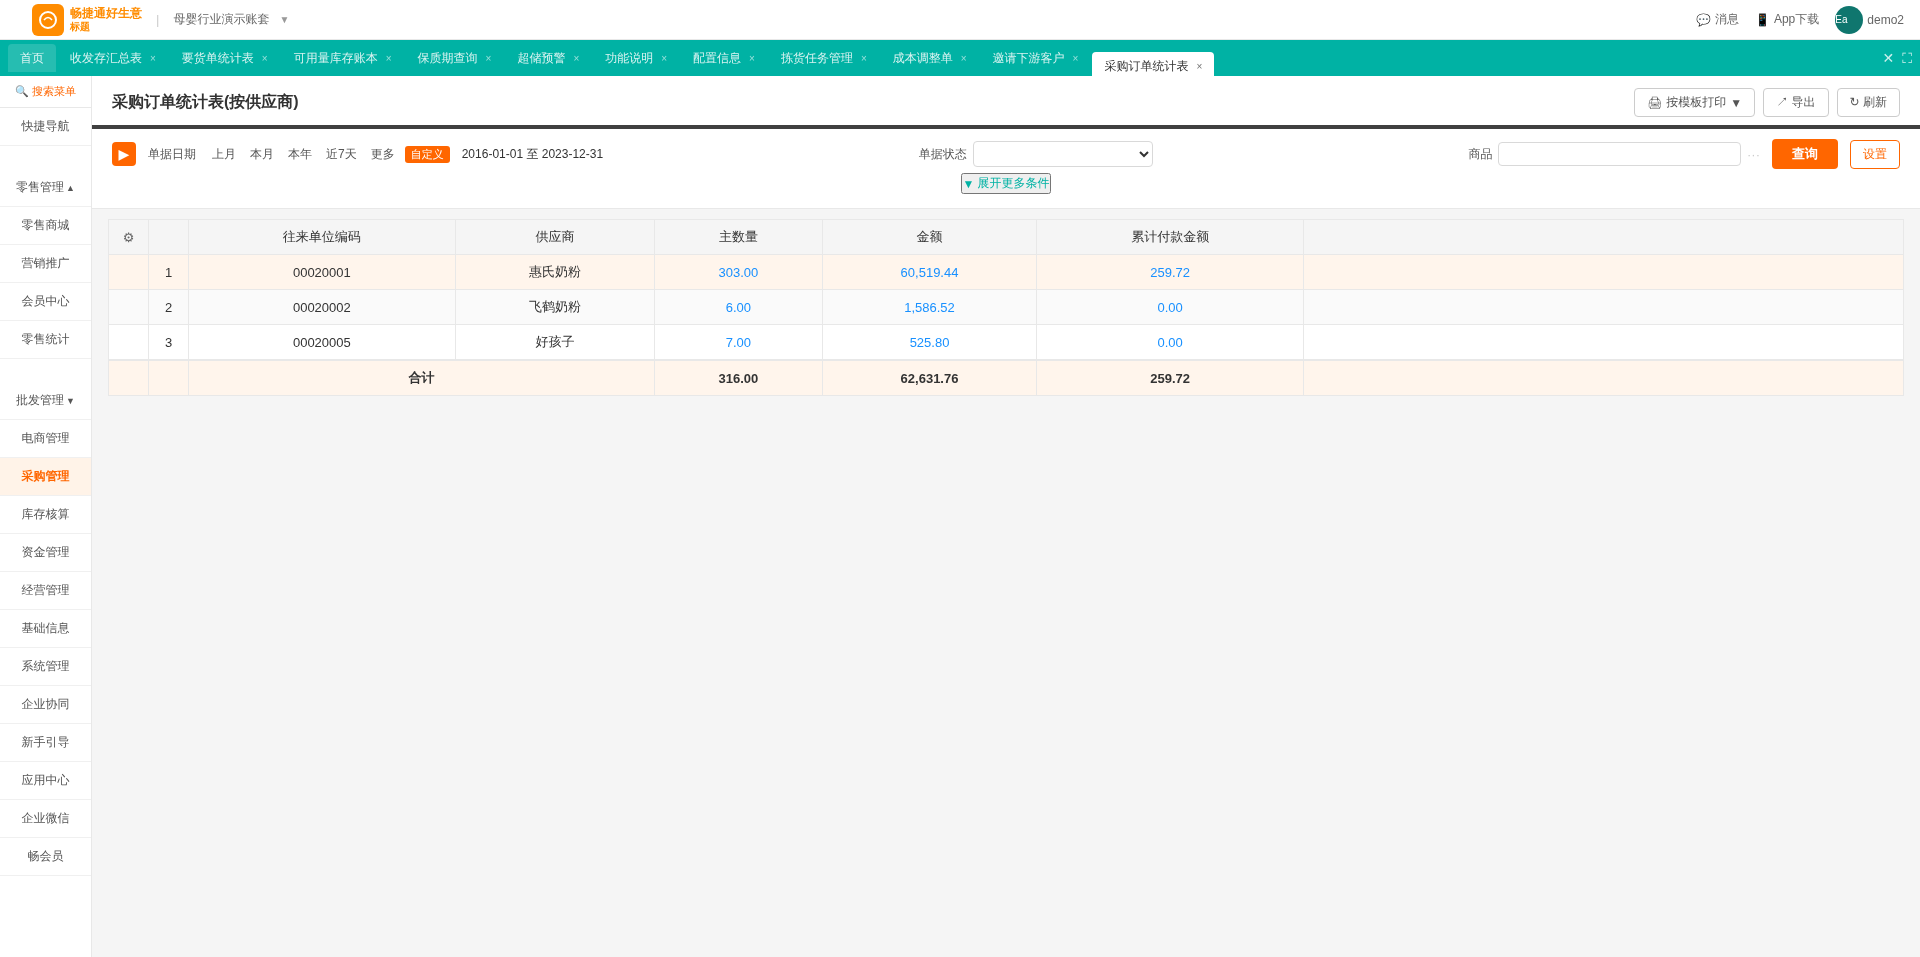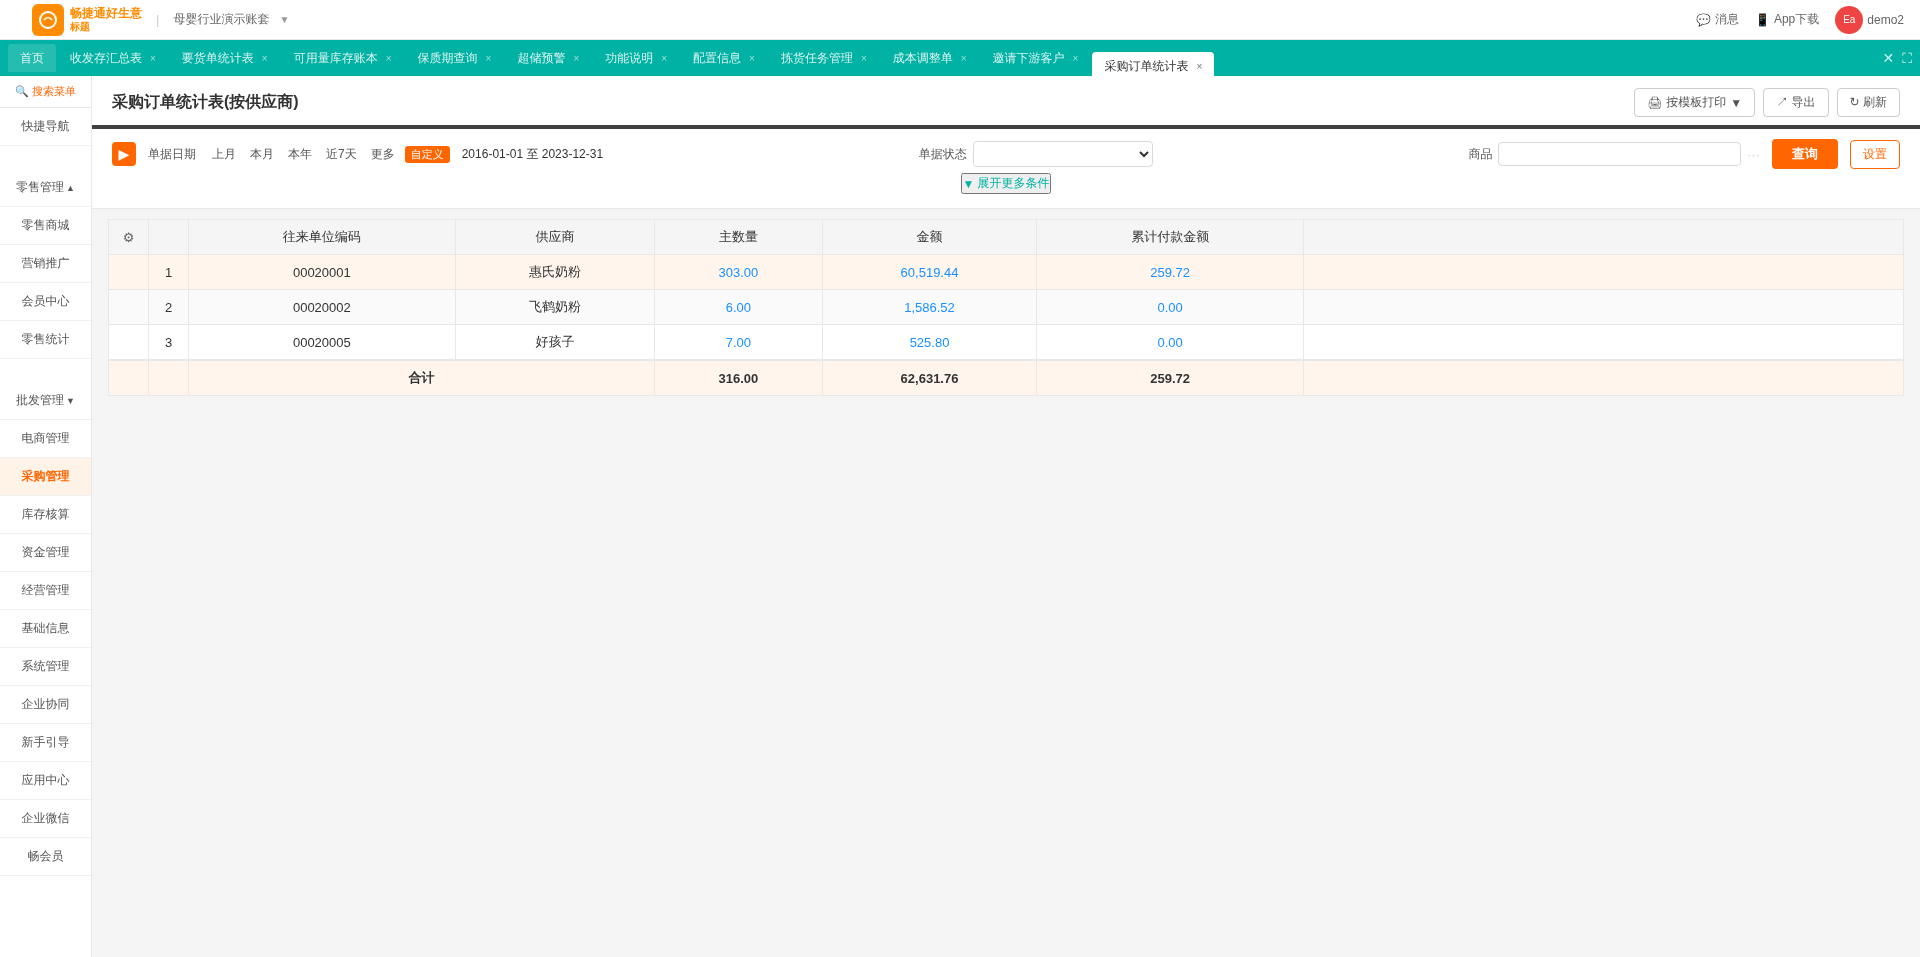--- a/index.html
+++ b/index.html
@@ -6,21 +6,21 @@
     body { font-family: 'Microsoft YaHei', Arial, sans-serif; font-size: 13px; background: #f5f5f5; width: 1920px; min-height: 957px; overflow-x: hidden; }
 
     
     .top-bar { height: 40px; background: #fff; display: flex; align-items: center; justify-content: space-between; padding: 0 16px; border-bottom: 1px solid #e8e8e8; }
     .top-bar-left { display: flex; align-items: center; gap: 8px; }
     .logo-area { display: flex; align-items: center; gap: 6px; padding-left: 16px; }
     .logo-icon { width: 32px; height: 32px; background: #ff8c00; border-radius: 6px; display: flex; align-items: center; justify-content: center; color: white; font-size: 12px; font-weight: bold; }
     .logo-text { color: #ff8c00; font-size: 12px; font-weight: bold; line-height: 1.2; }
     .top-bar-right { display: flex; align-items: center; gap: 16px; }
     .top-icon-item { display: flex; align-items: center; gap: 4px; color: #666; font-size: 12px; cursor: pointer; }
-    .user-avatar { width: 28px; height: 28px; border-radius: 50%; background: #ef4444; display: flex; align-items: center; justify-content: center; color: white; font-size: 11px; }
+    .user-avatar { width: 28px; height: 28px; border-radius: 50%; background: #0f766e; display: flex; align-items: center; color: white; font-size: 11px; }
 
     
     .nav-tabs { height: 36px; background: #00b2a4; display: flex; align-items: center; padding: 0 8px; gap: 2px; overflow: hidden; }
     .nav-tab { height: 28px; padding: 0 12px; border-radius: 4px 4px 0 0; display: flex; align-items: center; gap: 4px; cursor: pointer; font-size: 12px; color: rgba(255,255,255,0.85); white-space: nowrap; }
     .nav-tab.active { background: #fff; color: #333; border-radius: 4px; margin-top: 16px; }
     .nav-tab .close-x { font-size: 10px; margin-left: 4px; opacity: 0.7; }
     .nav-tab.home { background: rgba(255,255,255,0.15); }
     .nav-right-btns { margin-left: auto; display: flex; align-items: center; gap: 8px; }
     .nav-right-btn { color: white; cursor: pointer; font-size: 14px; opacity: 0.8; }
 

